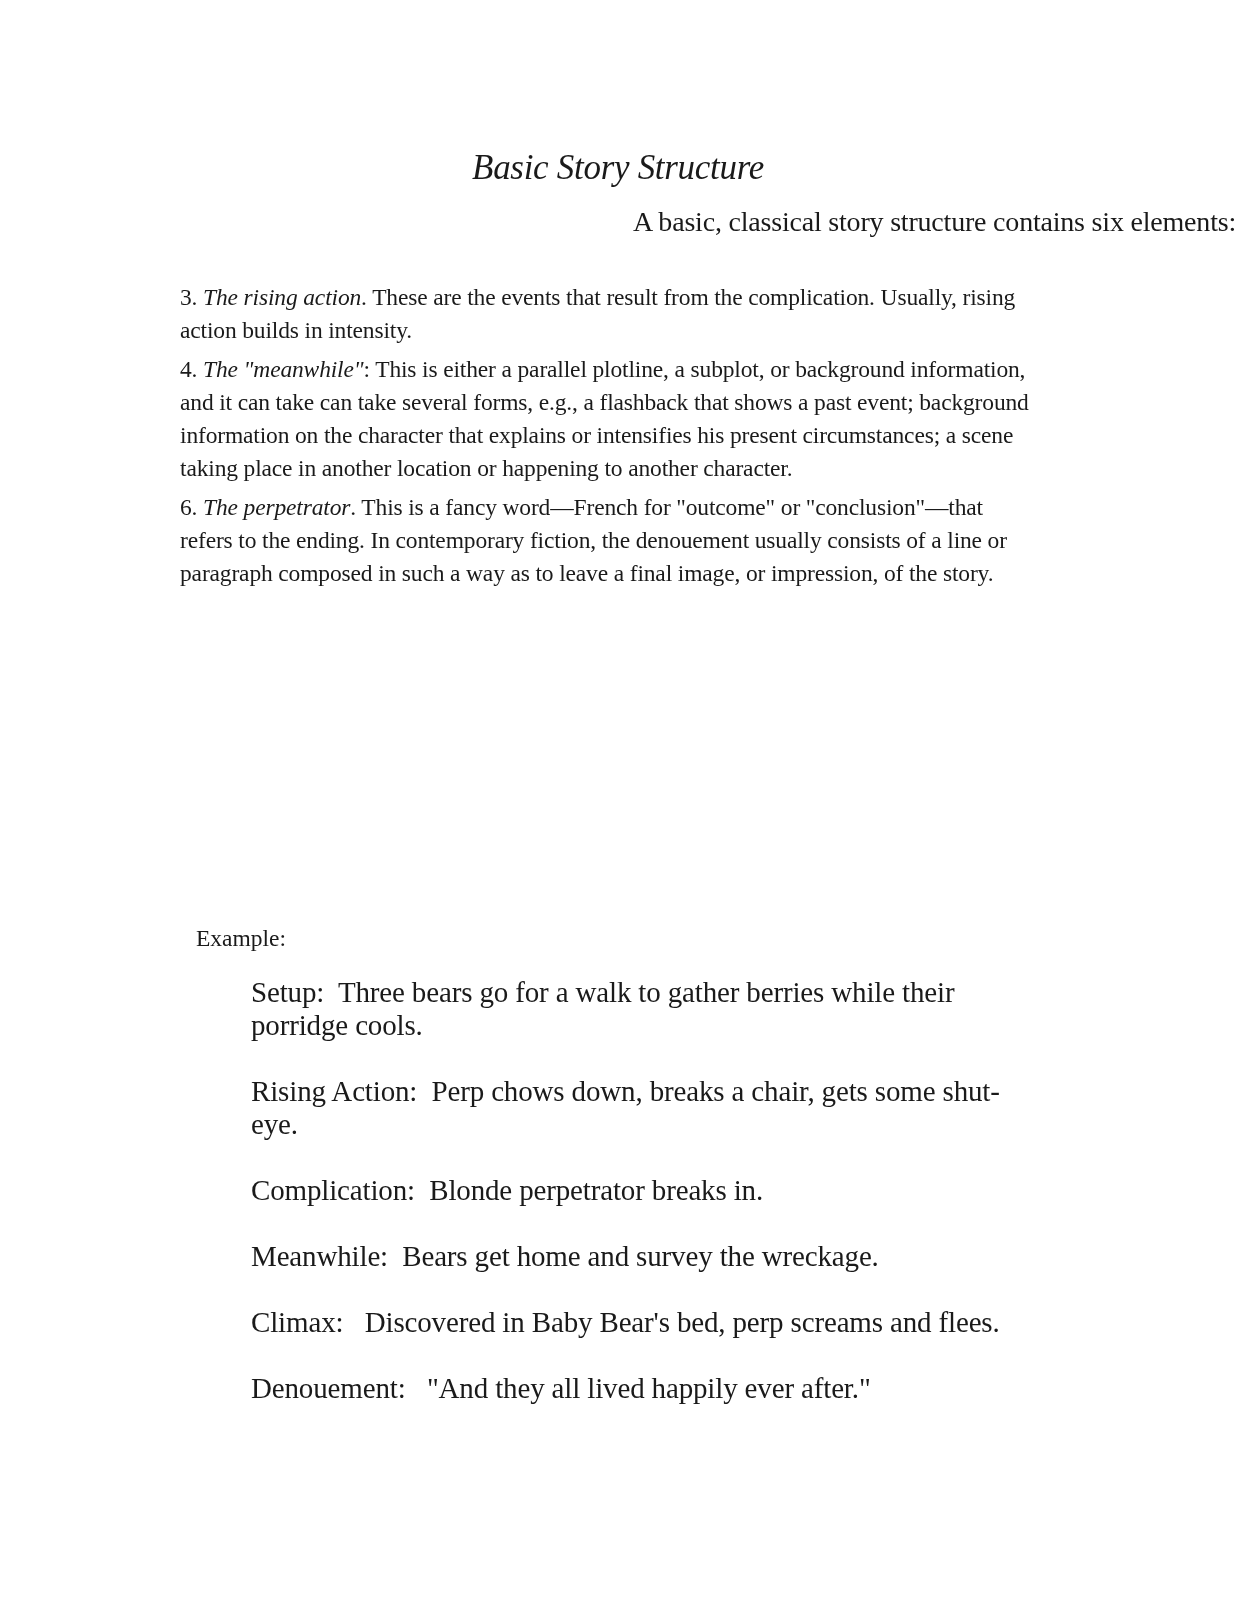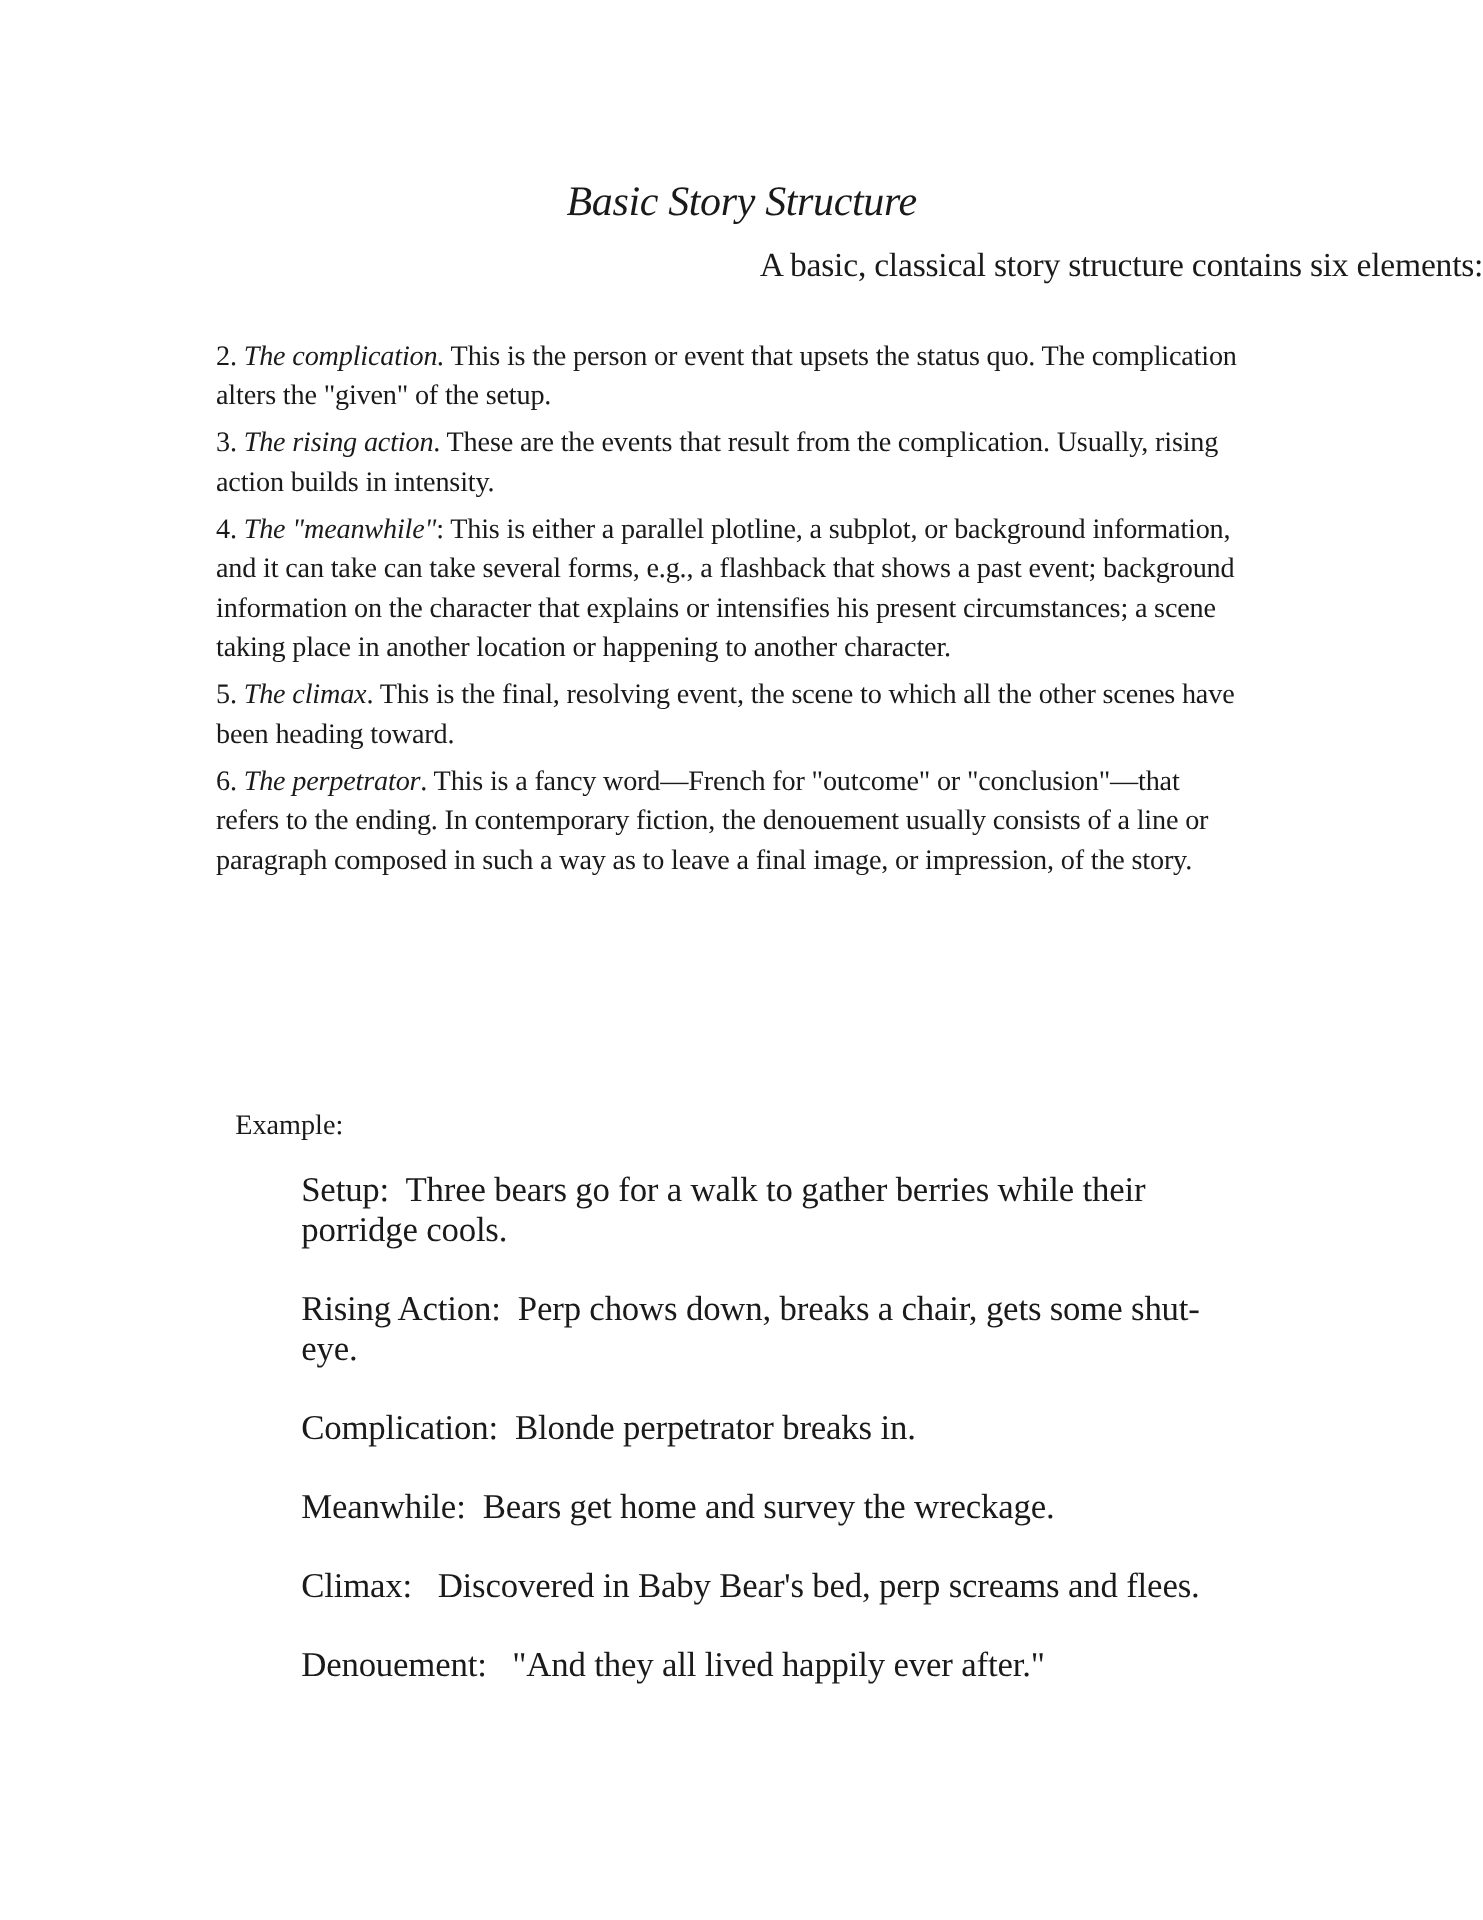--- a/index.html
+++ b/index.html
@@ -86,24 +86,22 @@
   </style>
 </head>
 <body>
 
 <div class="page">
 
   <h1 class="title">Basic Story Structure</h1>
   <p class="subtitle">A basic, classical story structure contains six elements:</p>
 
   <ol class="elements">
-    <li class="element"><span>2.</span> <span class="term">The complication.</span><span></span><span>  This is the person or event that upsets the status quo. The complication alters the "given" of the setup.</span></li>
     <li class="element"><span>3. </span> <span class="term">The rising action</span><span>.</span><span>  These are the events that result from the complication. Usually, rising action builds in intensity.</span></li>
     <li class="element"><span>4.</span> <span class="term">The "meanwhile"</span><span>:</span><span>  This is either a parallel plotline, a subplot, or background information, and it can take can take several forms, e.g., a flashback that shows a past event; background information on the character that explains or intensifies his present circumstances; a scene taking place in another location or happening to another character.</span></li>
-    <li class="element"><span>5.</span> <span class="term">The climax</span><span>.</span><span>  This is the final, resolving event, the scene to which all the other scenes have been heading toward.</span></li>
     <li class="element"><span>6.</span> <span class="term">The perpetrator</span><span>.</span><span>   This is a fancy word—French for "outcome" or "conclusion"—that refers to the ending.  In contemporary fiction, the denouement usually consists of a line or paragraph composed in such a way as to leave a final image, or impression, of the story.</span></li>
   </ol>
 
   <p class="example-label">Example:</p>
 
   <ul class="examples">
     <li class="example" style="white-space: pre-wrap;"><span class="ex-label">Setup:</span><span class="ex-text">  Three bears go for a walk to gather berries while their porridge cools.</span></li>
     <li class="example" style="white-space: pre-wrap;"><span class="ex-label">Rising Action:</span><span class="ex-text">  Perp chows down, breaks a chair, gets some shut-eye.</span></li>
     <li class="example" style="white-space: pre-wrap;"><span class="ex-label">Complication:</span><span class="ex-text">  Blonde perpetrator breaks in.</span></li>
     <li class="example" style="white-space: pre-wrap;"><span class="ex-label">Meanwhile:</span><span class="ex-text">  Bears get home and survey the wreckage.</span></li>

